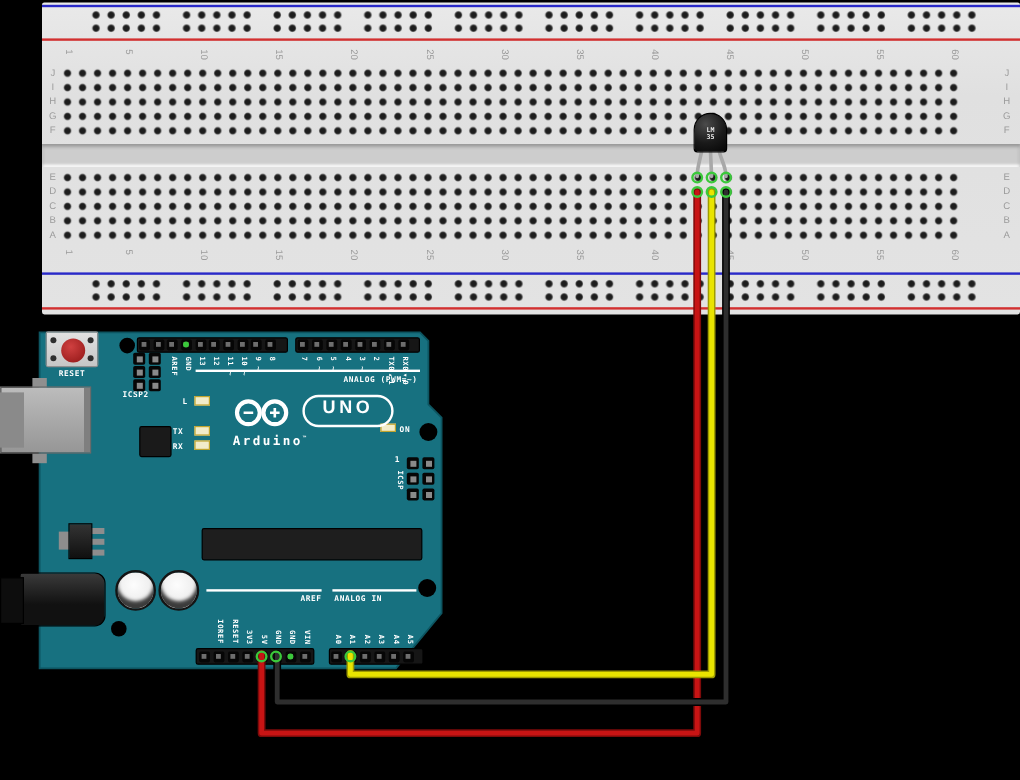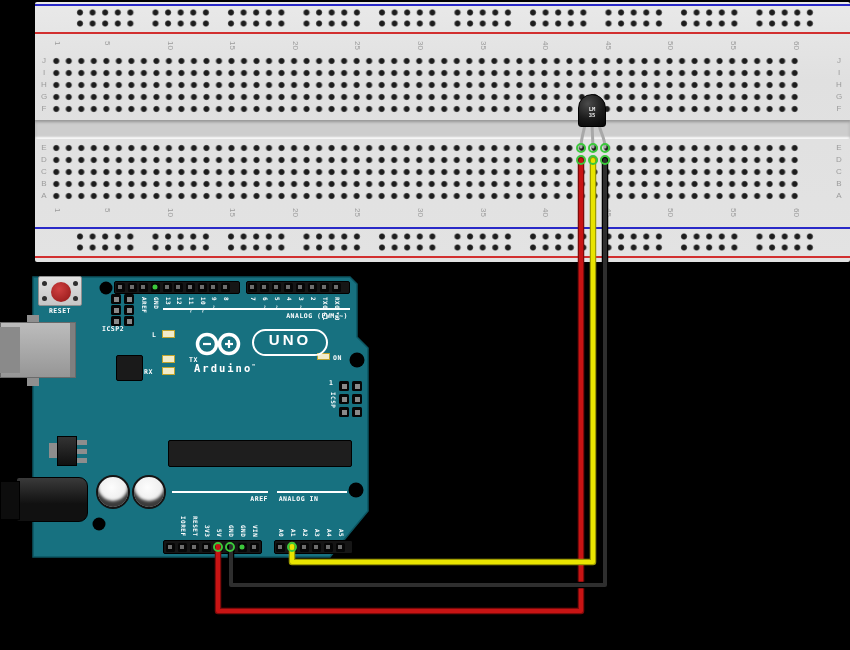--- a/index.html
+++ b/index.html
@@ -150,21 +150,21 @@
                   background:radial-gradient(circle at 40% 35%,#d04040,#8f1515);"></div>
     </div>
     <div class="silk" style="left:38px;top:307px;width:44px;text-align:center;">RESET</div>
 
     <div class="silk" style="left:102px;top:325px;">ICSP2</div>
     <div class="vlabel" style="left:328px;top:392px;">ICSP</div>
     <div class="silk" style="left:329px;top:379px;">1</div>
 
     <div class="silk" style="left:152px;top:331px;">L</div>
     <div class="led" style="left:162px;top:330px;width:13px;height:8px;"></div>
-    <div class="silk" style="left:144px;top:356px;padding-left:45px;">TX</div>
+    <div class="silk" style="left:144px;top:356px;">TX</div>
     <div class="led" style="left:162px;top:355px;width:13px;height:8px;"></div>
     <div class="silk" style="left:144px;top:368px;">RX</div>
     <div class="led" style="left:162px;top:367px;width:13px;height:8px;"></div>
     <div class="led" style="left:317px;top:353px;width:13px;height:7px;"></div>
     <div class="silk" style="left:333px;top:354px;">ON</div>
 
     <svg class="abs" style="left:192px;top:329px;" width="52" height="30">
       <circle cx="15" cy="15" r="9.5" fill="none" stroke="#fff" stroke-width="3.5"></circle>
       <circle cx="37" cy="15" r="9.5" fill="none" stroke="#fff" stroke-width="3.5"></circle>
       <line x1="11" y1="15" x2="19" y2="15" stroke="#fff" stroke-width="2.2"></line>

